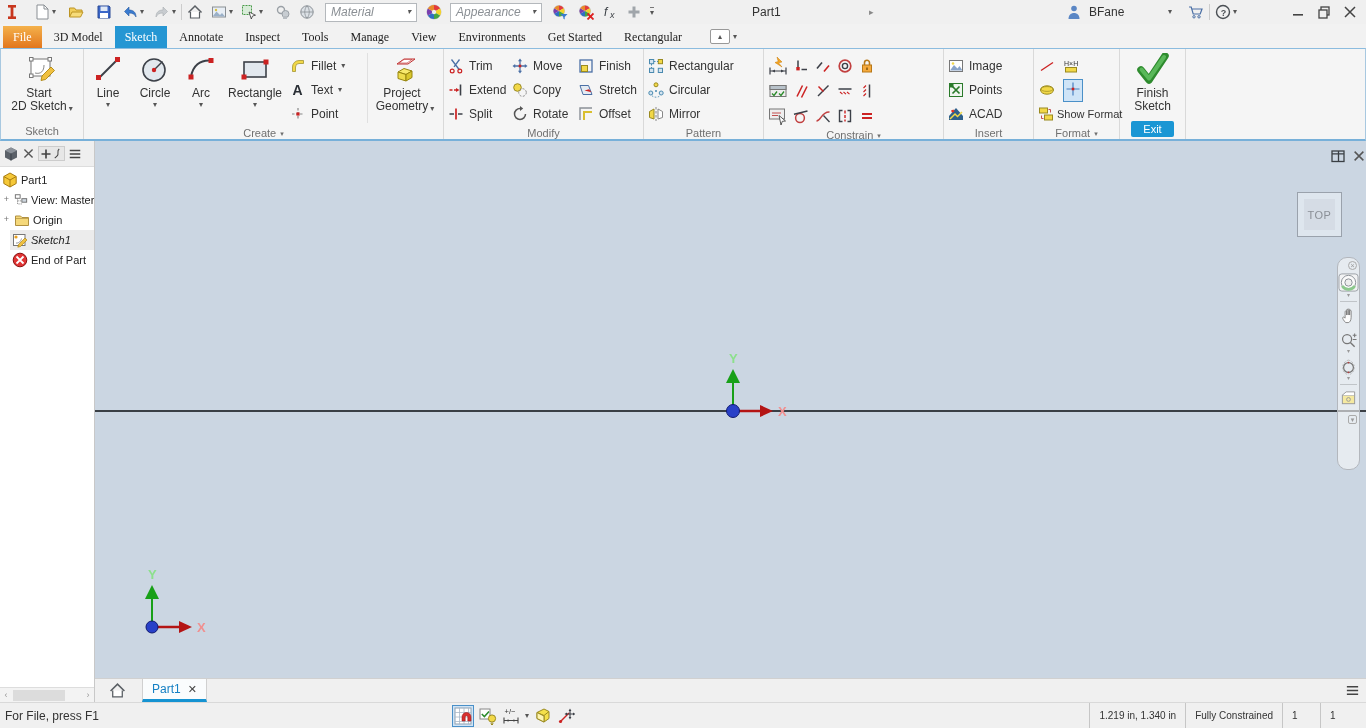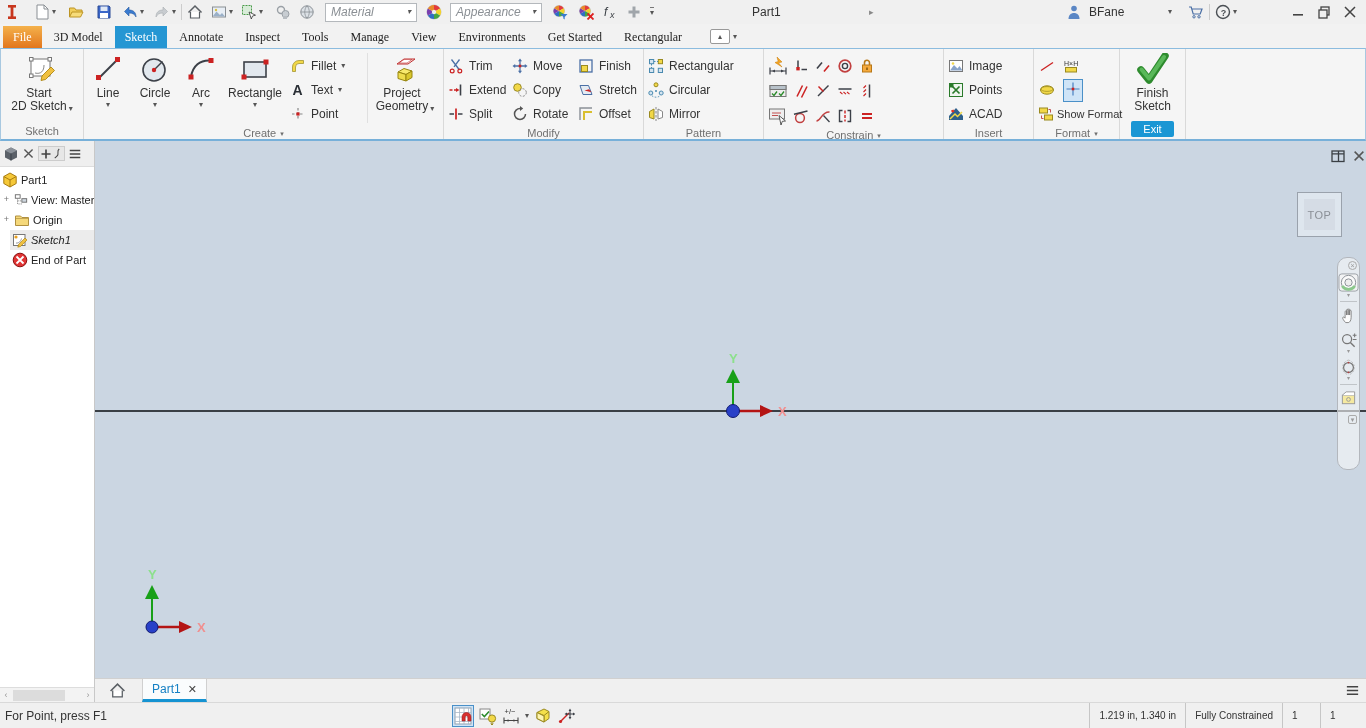--- a/index.html
+++ b/index.html
@@ -977,21 +977,21 @@
         <span style="color:#444;font-size:11px;">✕</span>
       </div>
       <span class="rmenu"><span class="ic" style="width:15px;height:15px"><svg viewBox="0 0 16 16">
               <path d="M2 4h12M2 8h12M2 12h12" stroke="#444" stroke-width="1.7"></path>
             </svg></span></span>
     </div>
   </div>
 </div>
 
 <div class="statusbar">
-  <span class="helptext">For Point, press F1</span>
+  <span class="helptext">For File, press F1</span>
   <div class="centericons">
     <span class="activebox iconbtn">
         <span class="ic" style="width:18px;height:18px">
           <svg viewBox="0 0 18 18">
             <rect x="1" y="1" width="16" height="16" fill="#fff" stroke="#90a0b0"></rect>
             <path d="M1 5.5h16M1 10h16M1 14.5h16M5.5 1v16M10 1v16M14.5 1v16" stroke="#a8b8c8" stroke-width=".8"></path>
             <path d="M8 10a4.5 4.5 0 0 1 9 0v4h-3.2v-4a1.3 1.3 0 0 0-2.6 0v4H8z" fill="#d83030" stroke="#901010" stroke-width=".5"></path>
           </svg>
         </span>
       </span>

